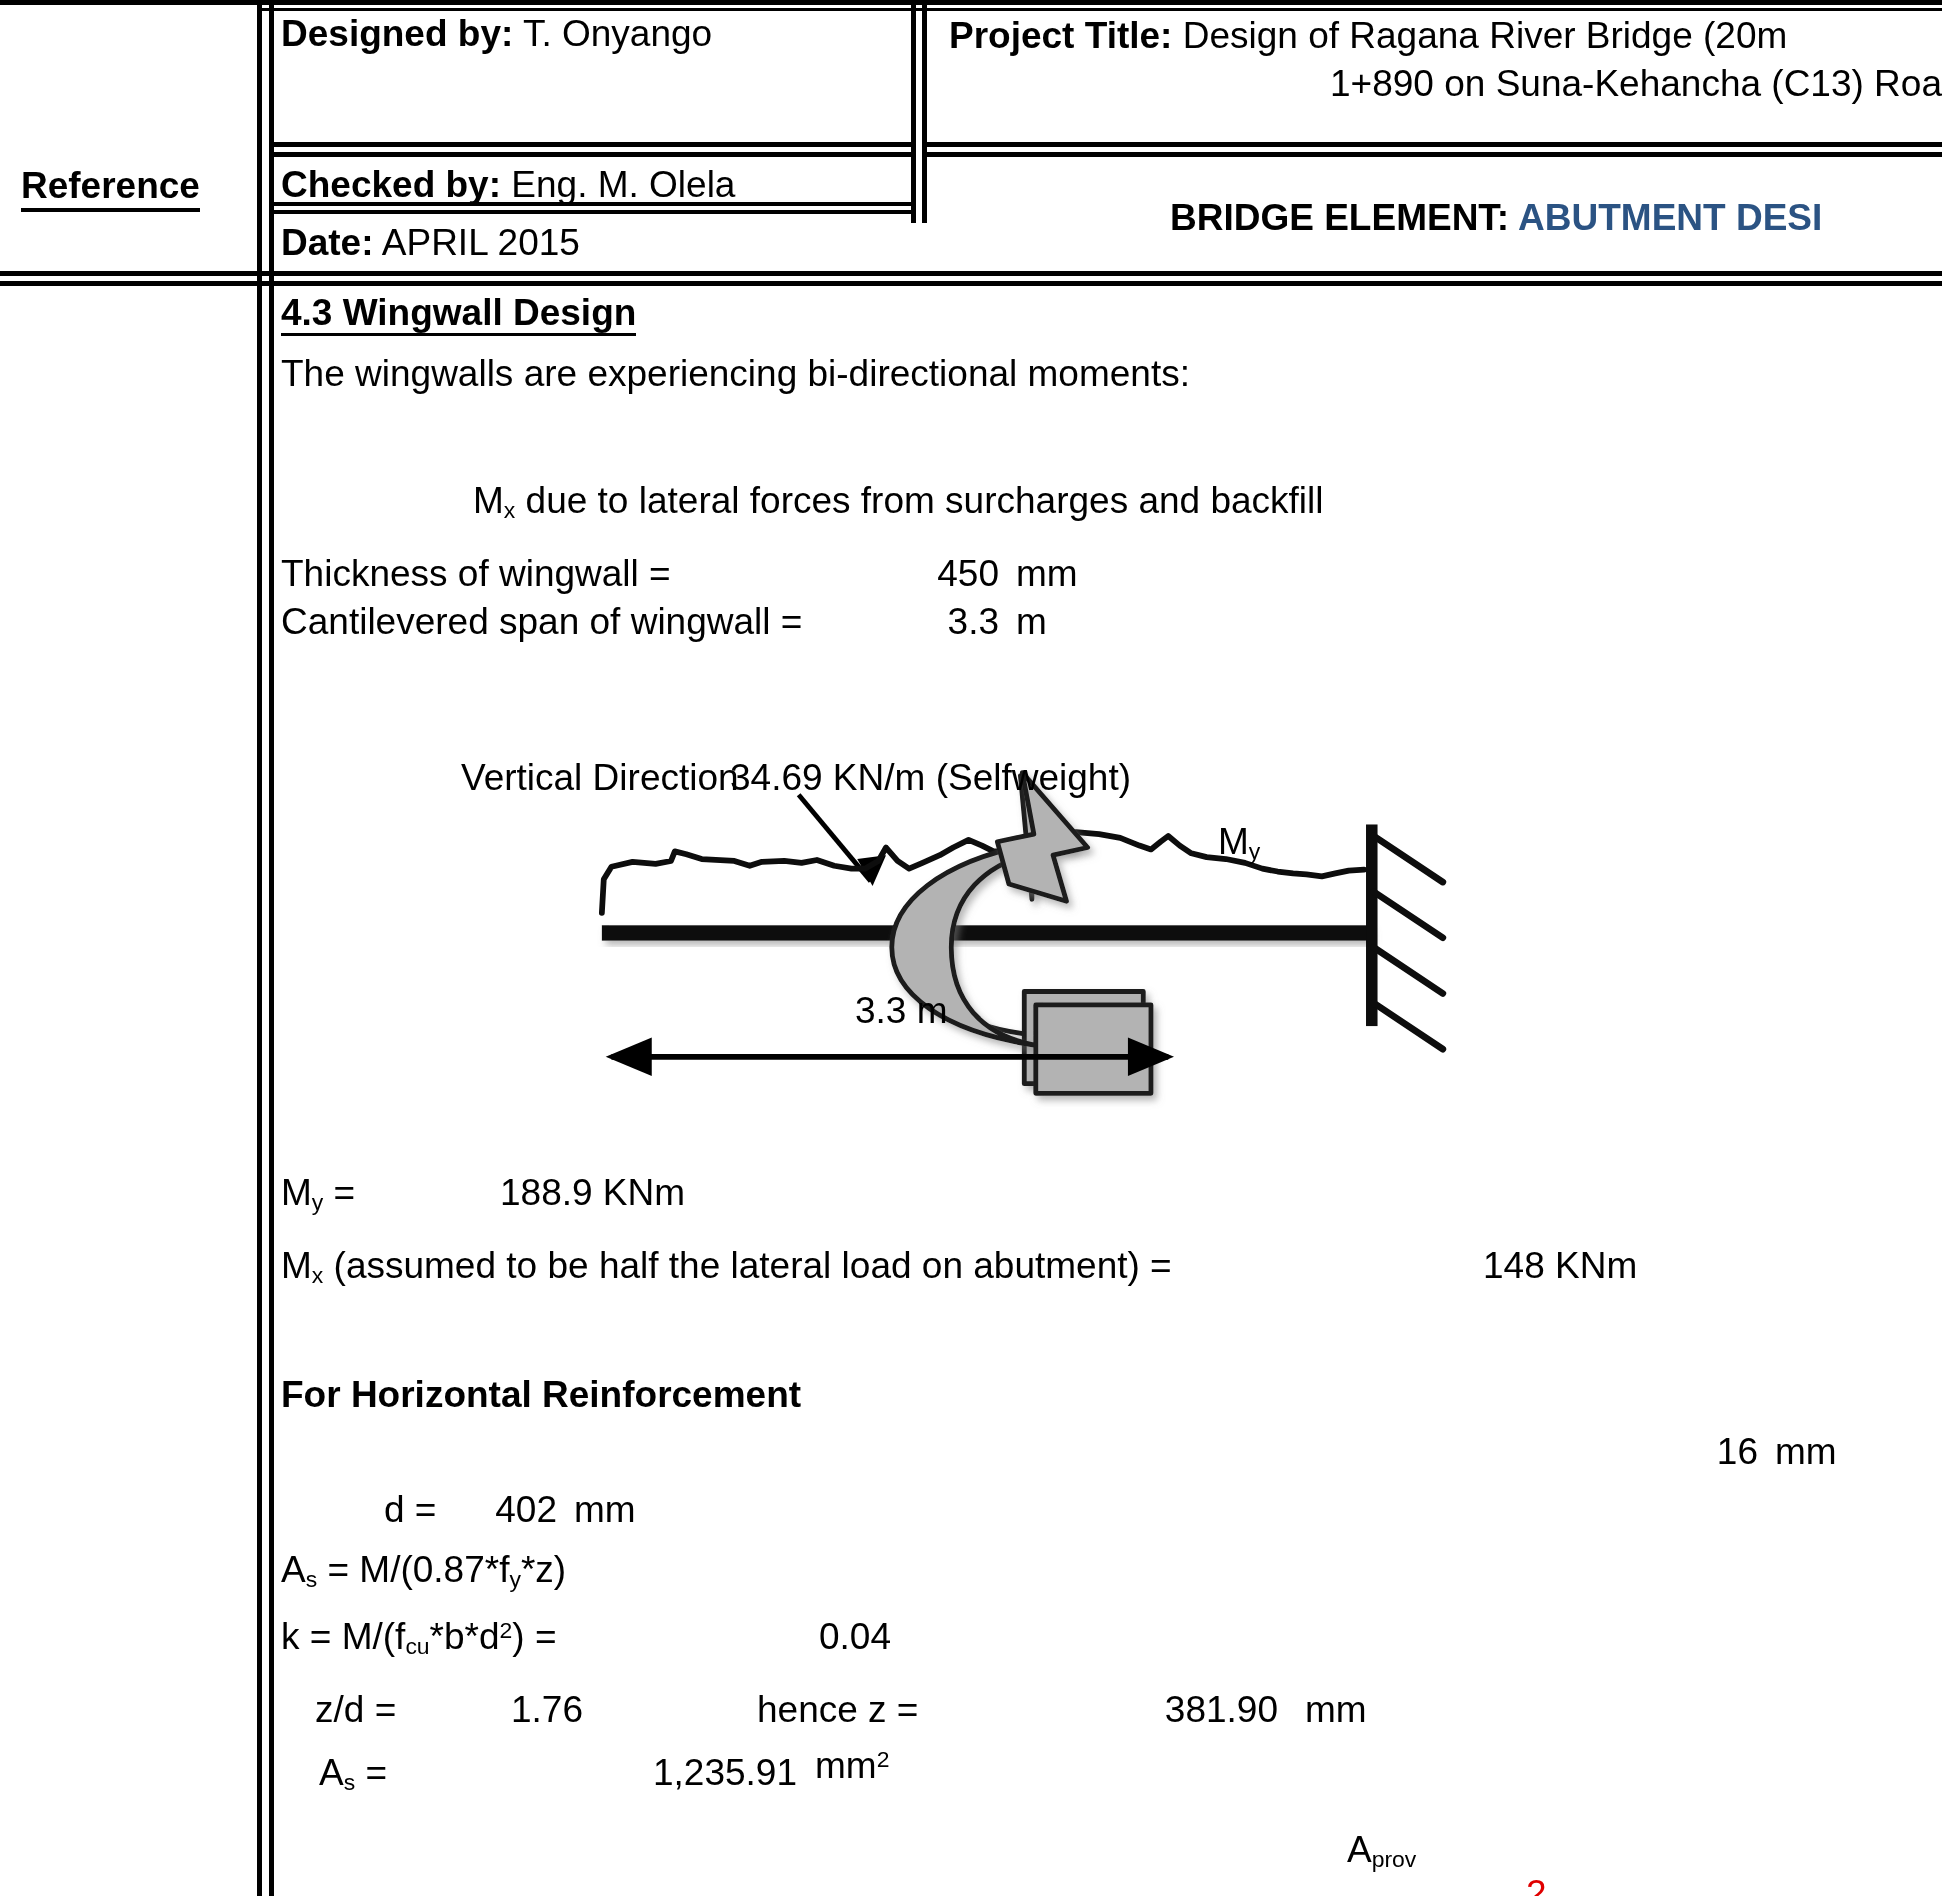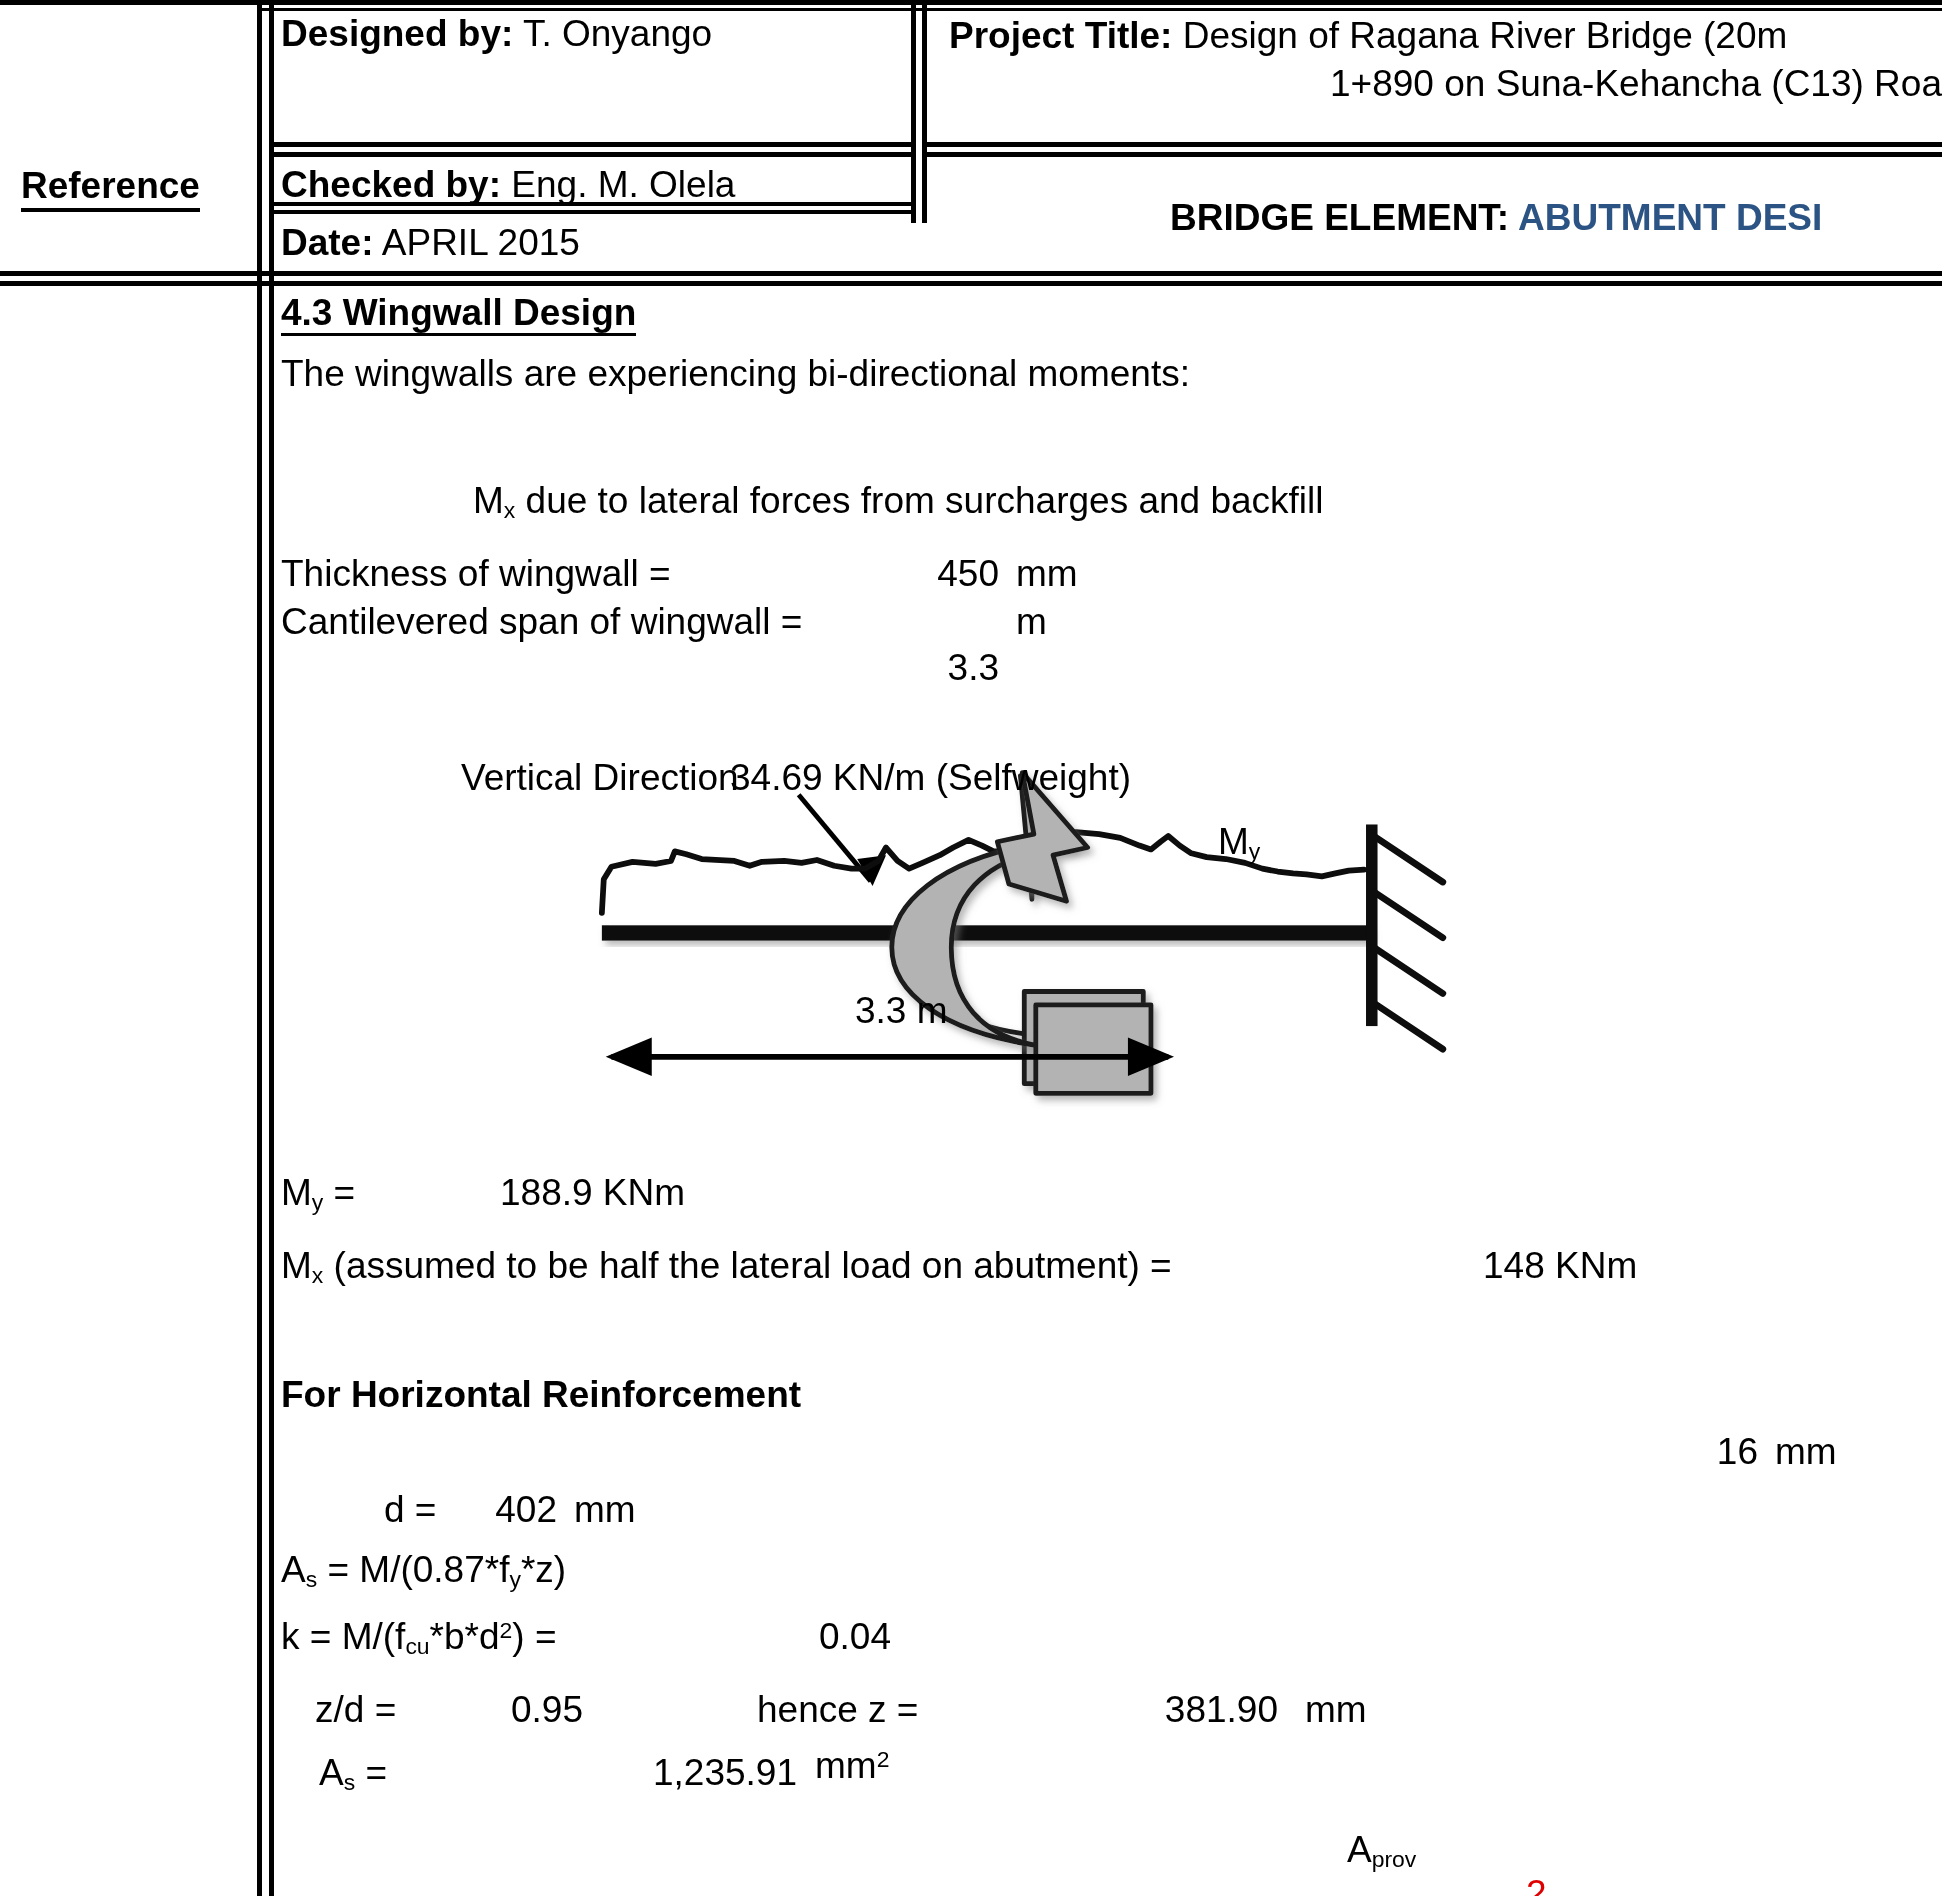--- a/index.html
+++ b/index.html
@@ -184,21 +184,21 @@
   <div class="t rt" style="left:845px; top:555px; width:154px;">
     <span>450</span>
   </div>
   <div class="t" style="left:1016px; top:555px;">
     <span>mm</span>
   </div>
 
   <div class="t" style="left:281px; top:603px;">
     <span>Cantilevered span of wingwall =</span>
   </div>
-  <div class="t rt" style="left:845px; top:603px; width:154px;margin-top:46px;">
+  <div class="t rt" style="left:845px; top:603px; width:154px;">
     <span>3.3</span>
   </div>
   <div class="t" style="left:1016px; top:603px;">
     <span>m</span>
   </div>
 
   <div id="diagram">
 
     <div class="dlabel" style="left:48px; top:17.3px;">
       <span>Vertical Direction</span>
@@ -309,21 +309,21 @@
     <span>k = M/(f</span><sub>cu</sub><span>*b*d</span><sup>2</sup><span>) =</span>
   </div>
   <div class="t" style="left:819px; top:1618px;">
     <span>0.04</span>
   </div>
 
   <div class="t" style="left:315px; top:1691px;">
     <span>z/d =</span>
   </div>
   <div class="t" style="left:511px; top:1691px;">
-    <span>0.95</span>
+    <span>1.76</span>
   </div>
   <div class="t" style="left:757px; top:1691px;">
     <span>hence z =</span>
   </div>
   <div class="t rt" style="left:1086px; top:1691px; width:192px;">
     <span>381.90</span>
   </div>
   <div class="t" style="left:1305px; top:1691px;">
     <span>mm</span>
   </div>

